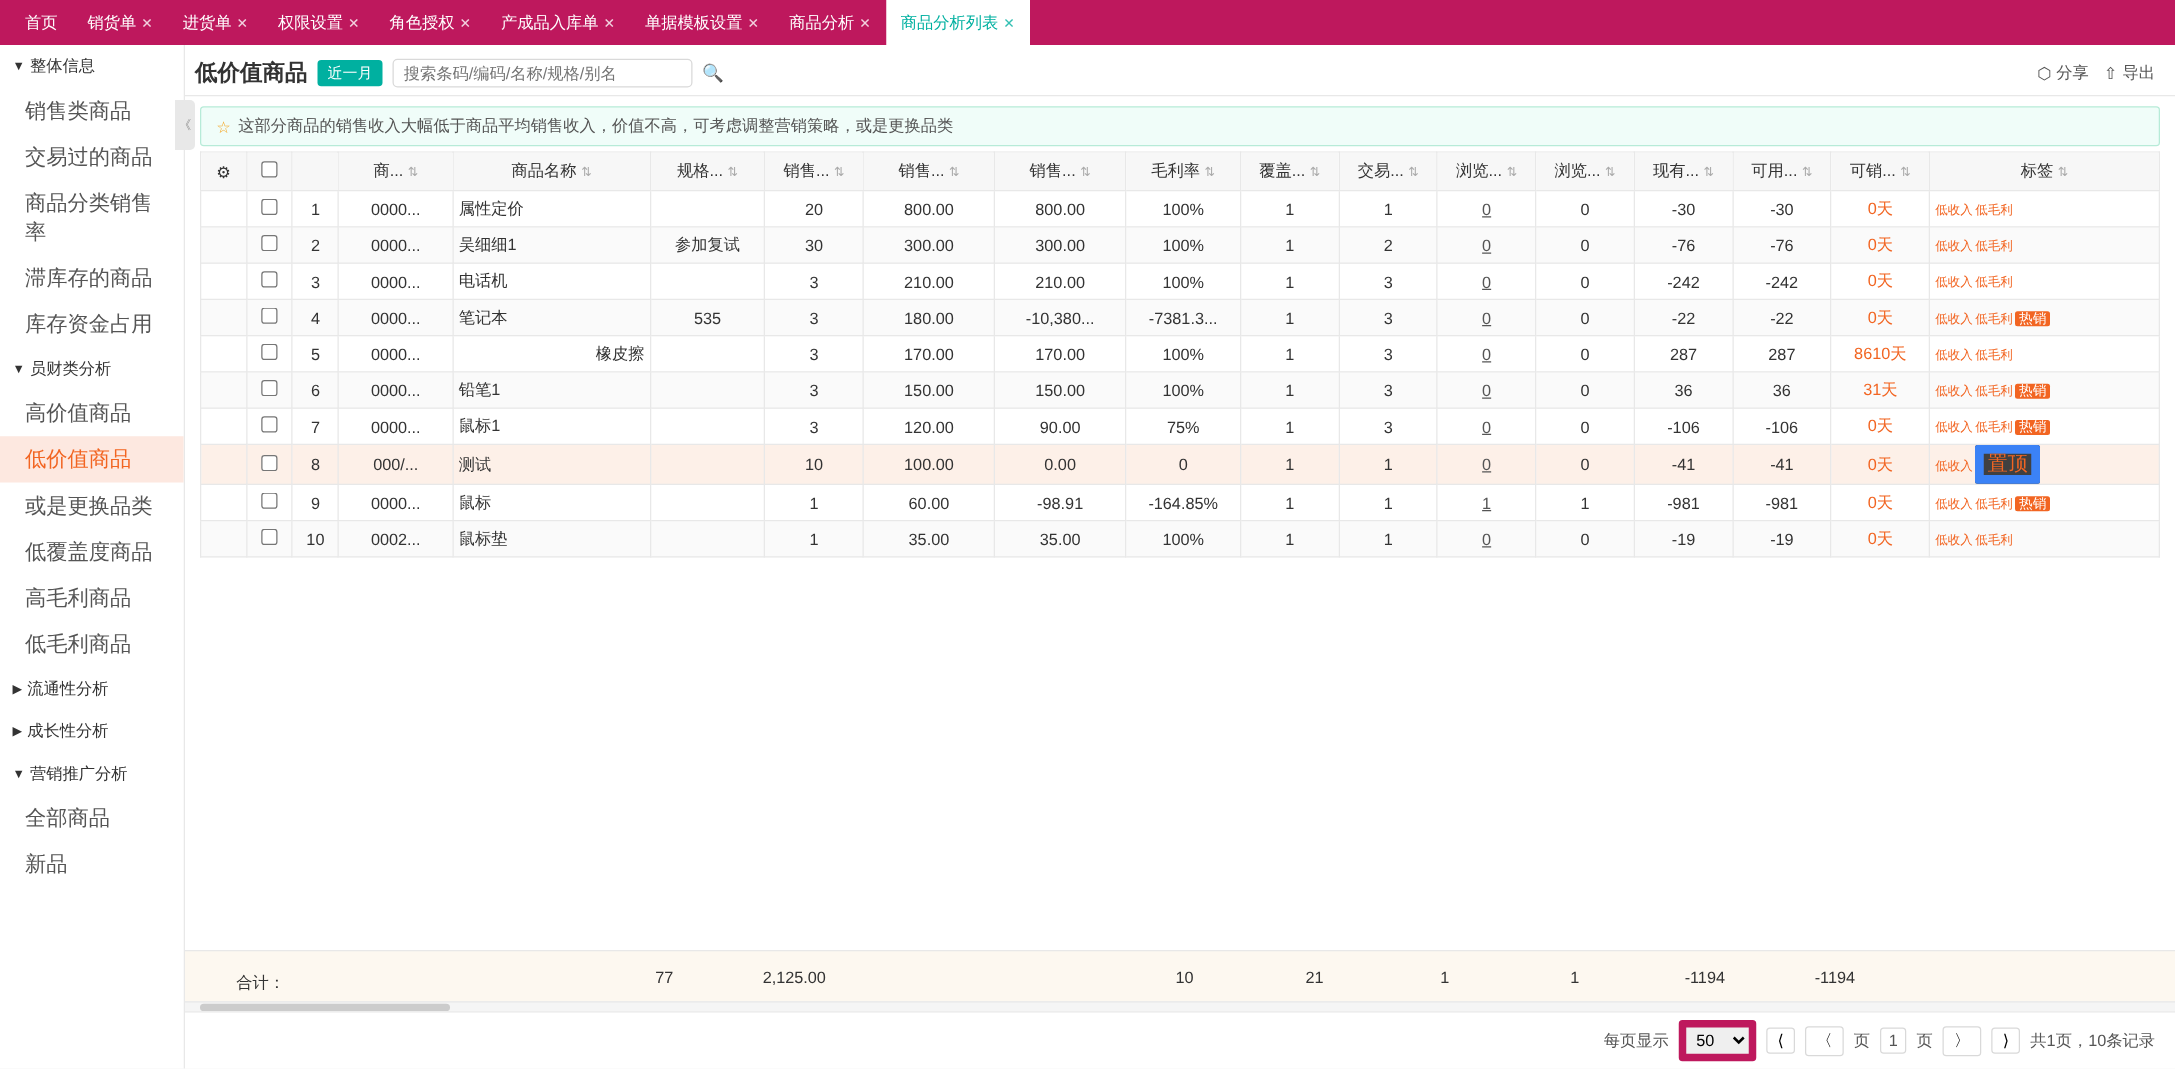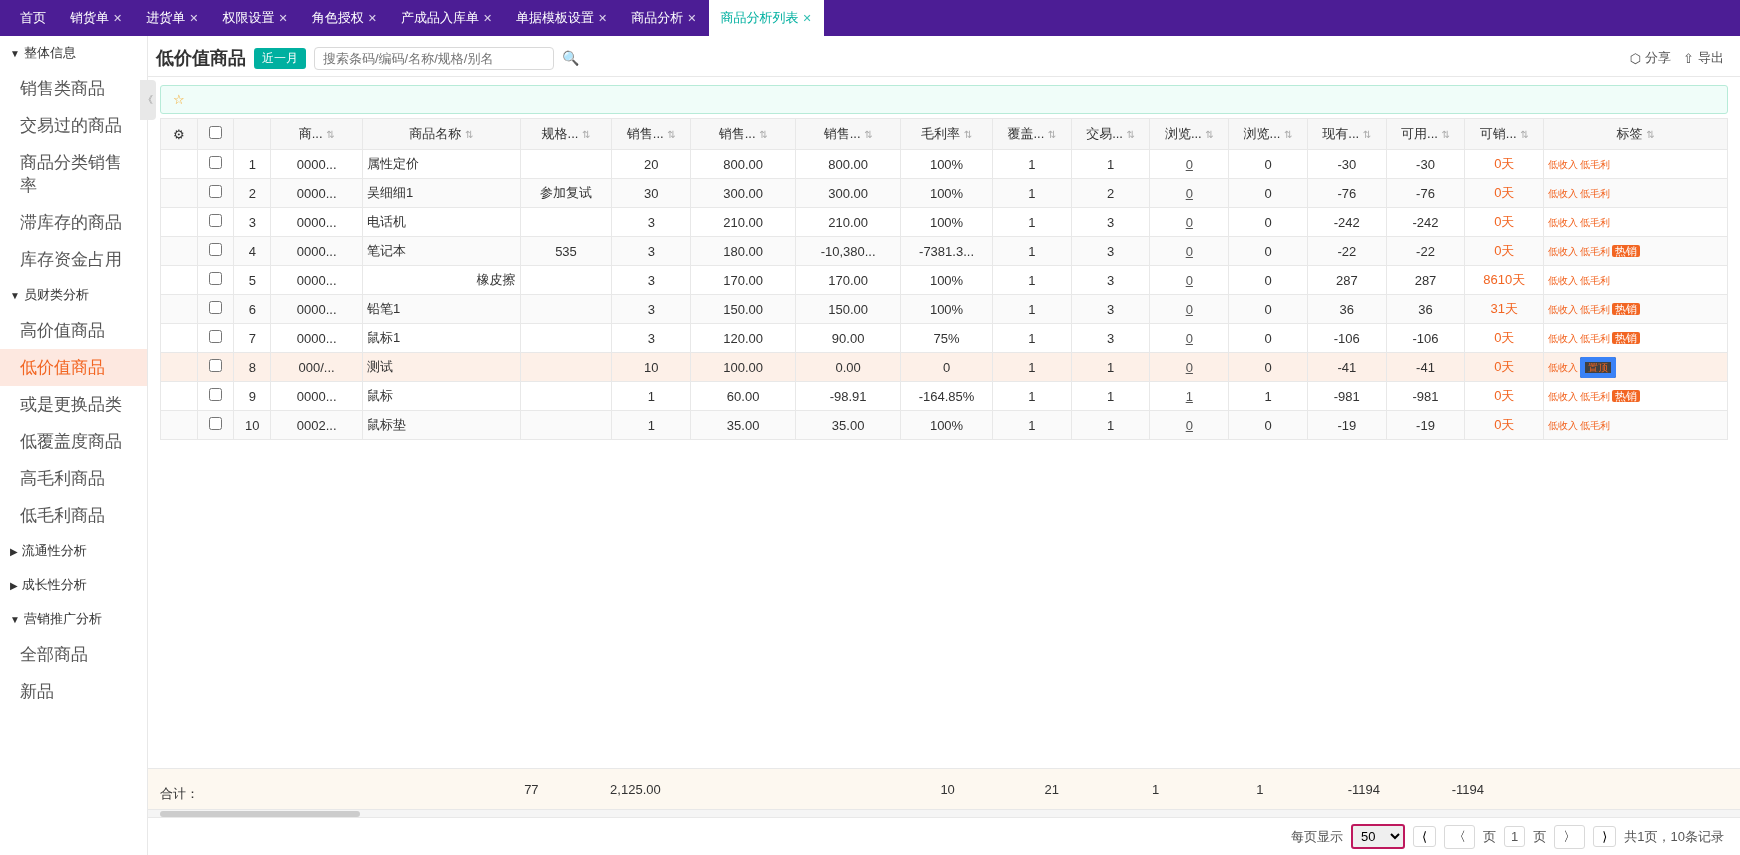--- a/index.html
+++ b/index.html
@@ -1,20 +1,20 @@
 <!DOCTYPE html>
 <html><head>
   <meta charset="utf-8">
   <style>
     * { box-sizing: border-box; margin: 0; padding: 0; font-family: 'Microsoft YaHei', Arial, sans-serif; font-size: 13px; }
     body { background: #f5f5f5; overflow: hidden; }
 
     
     .top-nav {
-      background: #4c1d95;
+      background: #be185d;
       display: flex;
       align-items: center;
       height: 36px;
       padding: 0 8px;
       color: #fff;
     }
     .top-nav .nav-item {
       padding: 0 12px;
       height: 36px;
       display: flex;
@@ -168,40 +168,40 @@
     tbody tr td {
       border: 1px solid #e8e8e8;
       padding: 5px 4px;
       text-align: center;
       color: #333;
       white-space: nowrap;
     }
     tbody tr:nth-child(even) td { background: #fafafa; }
     tbody tr.highlighted td { background: #fdf0e8; }
     .tag-red { color: #f26522; font-size: 10px; margin-right: 2px; }
-    .tag-orange { color: #f26522; font-size: 10px; background: #404040; border: 5px solid #3b82f6; border-radius: 2px; padding: 0 3px; }
+    .tag-orange { color: #f26522; font-size: 16px; background: #404040; border: 7px solid #3b82f6; border-radius: 2px; padding: 0 3px; }
     .tag-hot { color: #fff; font-size: 11px; background: #f26522; border-radius: 2px; padding: 0 3px; margin-right:2px;}
     .link-underline { text-decoration: underline; color: #555; }
     .days-red { color: #f26522; }
 
     
     .summary-bar {
       background: #fdf8f0;
       border-top: 1px solid #e8e8e8;
       display: flex;
       align-items: center;
       padding: 6px 12px;
       font-size: 13px;
       color: #333;
       gap: 0;
       min-height: 38px;
     }
     .summary-label {
       width: 80px;
-      text-align: left;
+      text-align: right;
       padding-right: 12px;
       color: #333;
       margin-top: 10px;
     }
     .summary-values {
       flex: 1;
       display: flex;
       gap: 0;
     }
     .sum-cell {
@@ -215,21 +215,21 @@
       align-items: center;
       justify-content: flex-end;
       padding: 6px 16px;
       border-top: 1px solid #e8e8e8;
       gap: 8px;
       font-size: 13px;
       color: #555;
       background: #fff;
     }
     .page-size-select {
-      border: 2px solid #be185d;
+      border: 6px solid #be185d;
       border-radius: 3px;
       padding: 2px 4px;
       font-size: 13px;
     }
     .page-btn {
       border: 1px solid #d9d9d9;
       border-radius: 3px;
       padding: 2px 8px;
       cursor: pointer;
       background: #fff;
@@ -366,20 +366,21 @@
           </div>
           <div class="action-btn">
             <span>⇧</span>
             <span>导出</span>
           </div>
         </div>
       </div>
 
       <div class="info-bar">
         <span class="tip-icon">☆</span>
+        <span>这部分商品的销售收入大幅低于商品平均销售收入，价值不高，可考虑调整营销策略，或是更换品类</span>
       </div>
 
       <div class="table-container">
         <table>
           <thead>
             <tr>
               <th style="width:28px;">⚙</th>
               <th style="width:28px;"><input type="checkbox" style=""></th>
               <th style="width:28px;"></th>
               <th style="width:70px;">商... <span class="col-sort">⇅</span></th>

